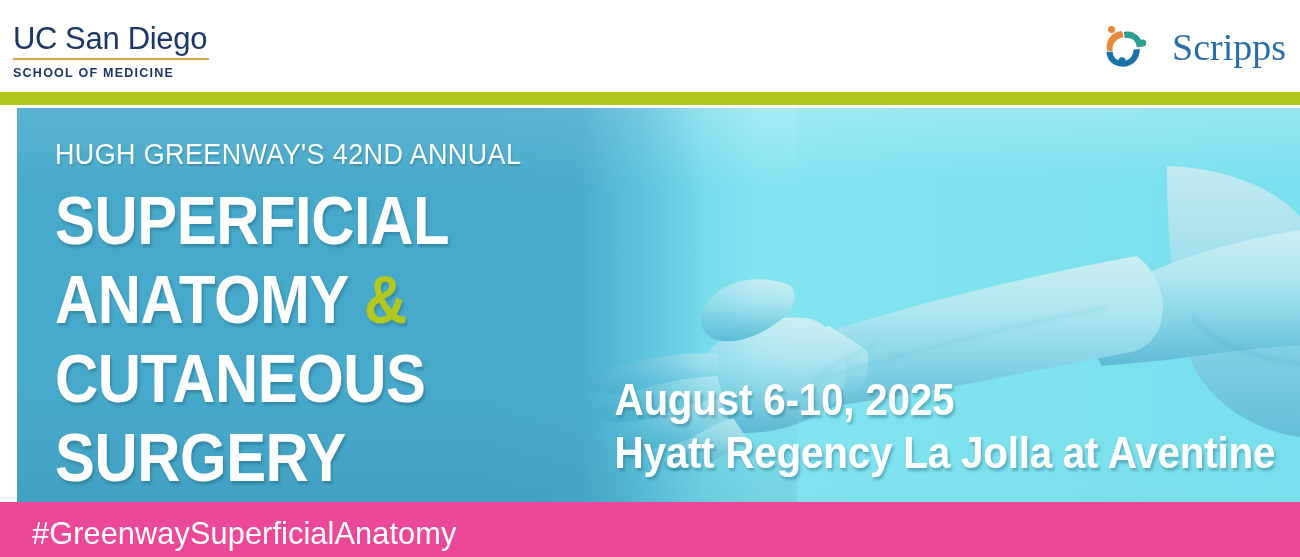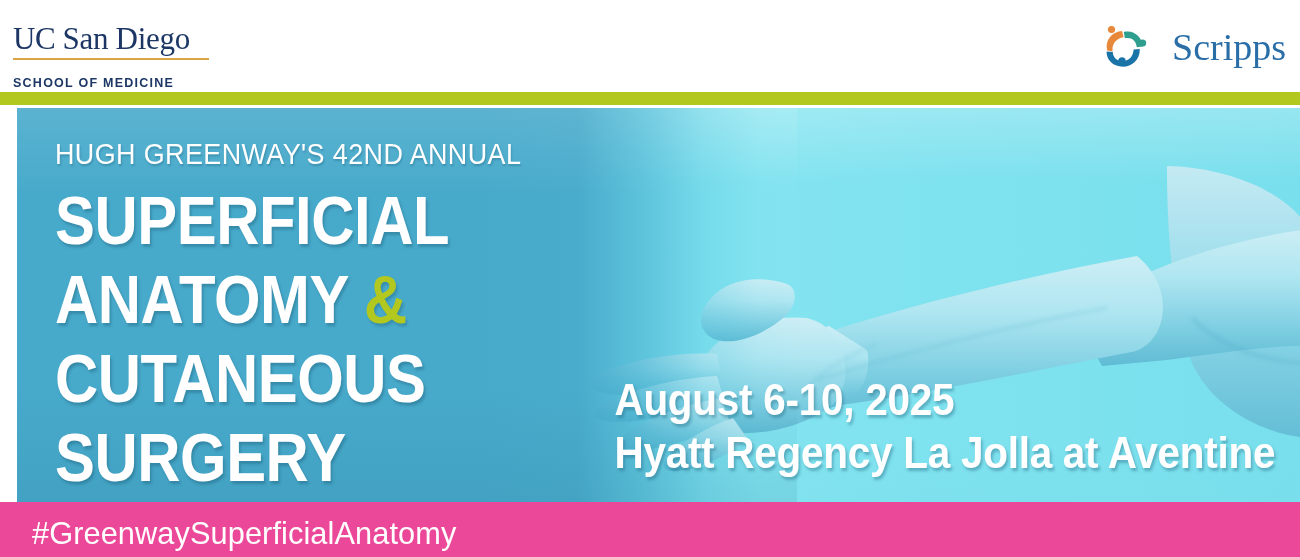--- a/index.html
+++ b/index.html
@@ -20,42 +20,42 @@
   }
 
   
   .ucsd-logo{
     position:absolute; left:13px; top:22px;
     width:210px; height:56px;
     text-decoration:none;
   }
   .ucsd-wordmark{
     display:block;
-    font-family:Liberation Serif, serif;
+    font-family:Liberation Sans, sans-serif;
     font-size:31px;
     line-height:34px;
     color:#1C3765;
     letter-spacing:-0.3px;
     white-space:nowrap;
   }
   .ucsd-wordmark .uc{ letter-spacing:-0.5px; }
   .ucsd-rule{
     display:block;
     width:196px; height:2px;
     background:#D9A441;
     margin-top:2px;
   }
   .ucsd-sub{
     display:block;
     font-family:"Liberation Sans", sans-serif;
     font-weight:bold;
     font-size:12.5px;
     letter-spacing:1.25px;
     color:#1C3765;
-    margin-top:16px;
+    margin-top:6px;
     white-space:nowrap;
   }
 
   
   .scripps-logo{
     position:absolute; right:14px; top:18px;
     height:58px;
     display:flex; align-items:center; gap:20px;
     text-decoration:none;
   }

